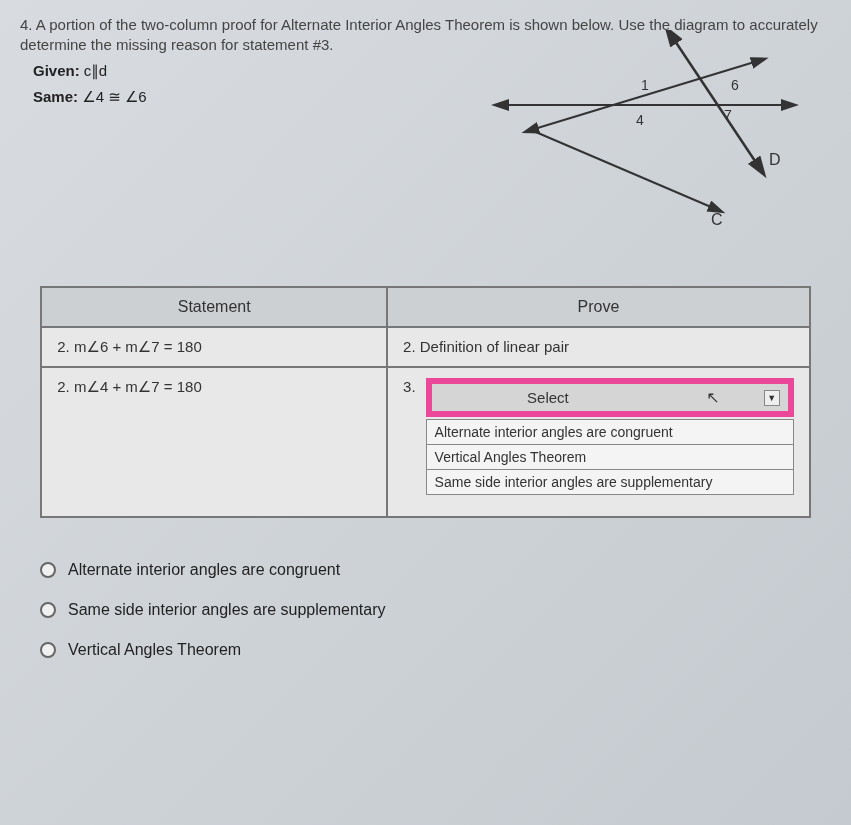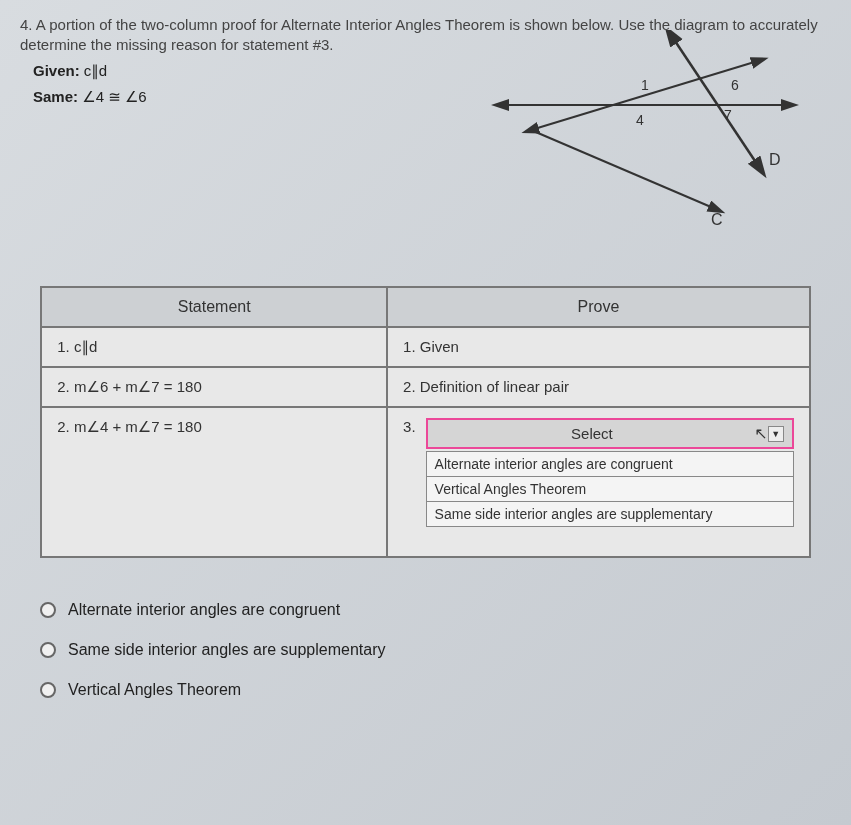--- a/index.html
+++ b/index.html
@@ -63,24 +63,25 @@
       width: 45%;
     }
     .proof-table td.col-reason {
       width: 55%;
     }
     .dropdown-select {
       display: flex;
       align-items: center;
       justify-content: space-between;
       background: #d5d5d5;
-      border: 2px solid #ec4899;
+      border: 6px solid #ec4899;
       padding: 4px 8px;
       margin-left: 10px;
       margin-bottom: 2px;
+      gap: 44px;
     }
     .dropdown-select .select-text {
       text-align: center;
       flex: 1;
     }
     .dropdown-arrow {
       width: 16px;
       height: 16px;
       border: 1px solid #888;
       background: #eee;
@@ -169,24 +170,20 @@
 </svg>
 
 <table class="proof-table">
   <thead>
     <tr>
       <th>Statement</th>
       <th>Prove</th>
     </tr>
   </thead>
   <tbody>
-    <tr>
-      <td class="col-statement">1. c∥d</td>
-      <td class="col-reason">1. Given</td>
-    </tr>
     <tr>
       <td class="col-statement">2. m∠6 + m∠7 = 180</td>
       <td class="col-reason">2. Definition of linear pair</td>
     </tr>
     <tr>
       <td class="col-statement">2. m∠4 + m∠7 = 180</td>
       <td class="col-reason reason-cell-3">
         <div style="display:flex;align-items:flex-start;">
           <span>3.</span>
           <div style="flex:1;">

